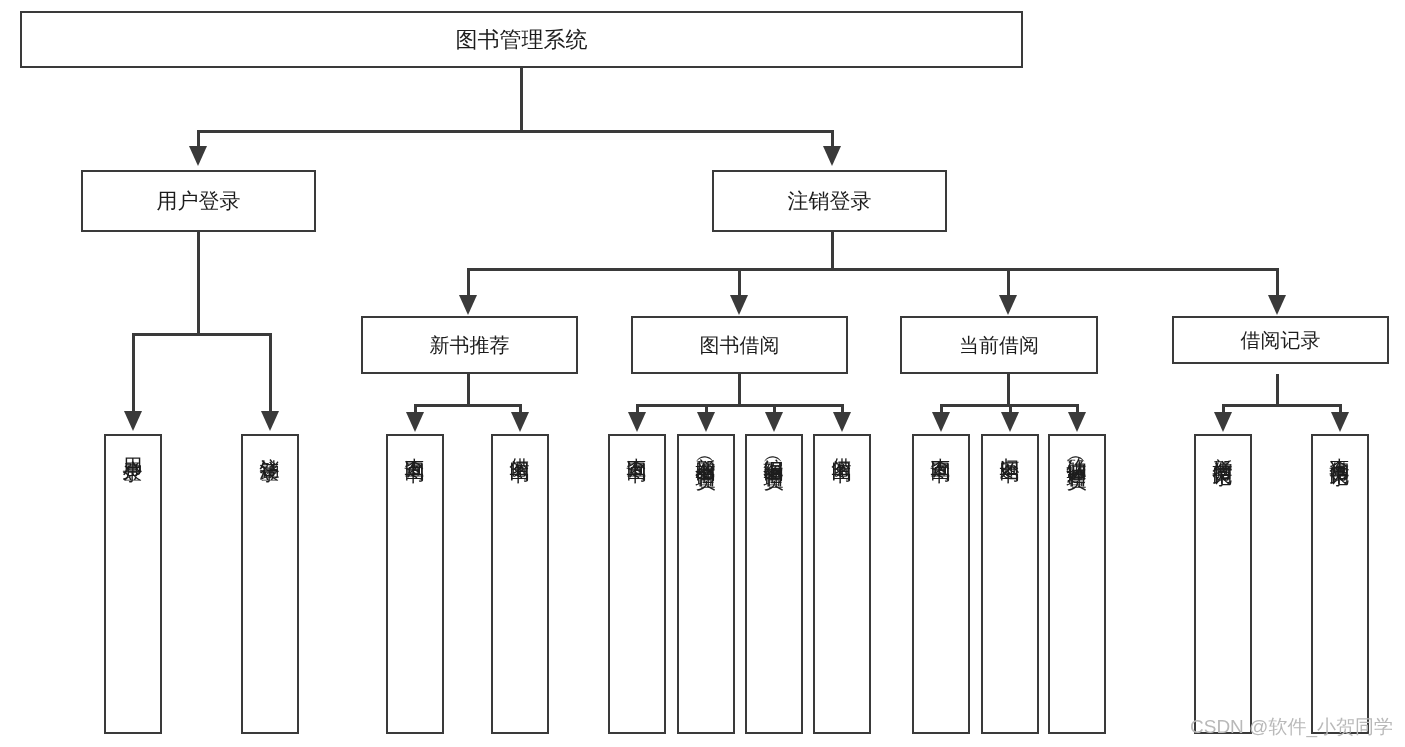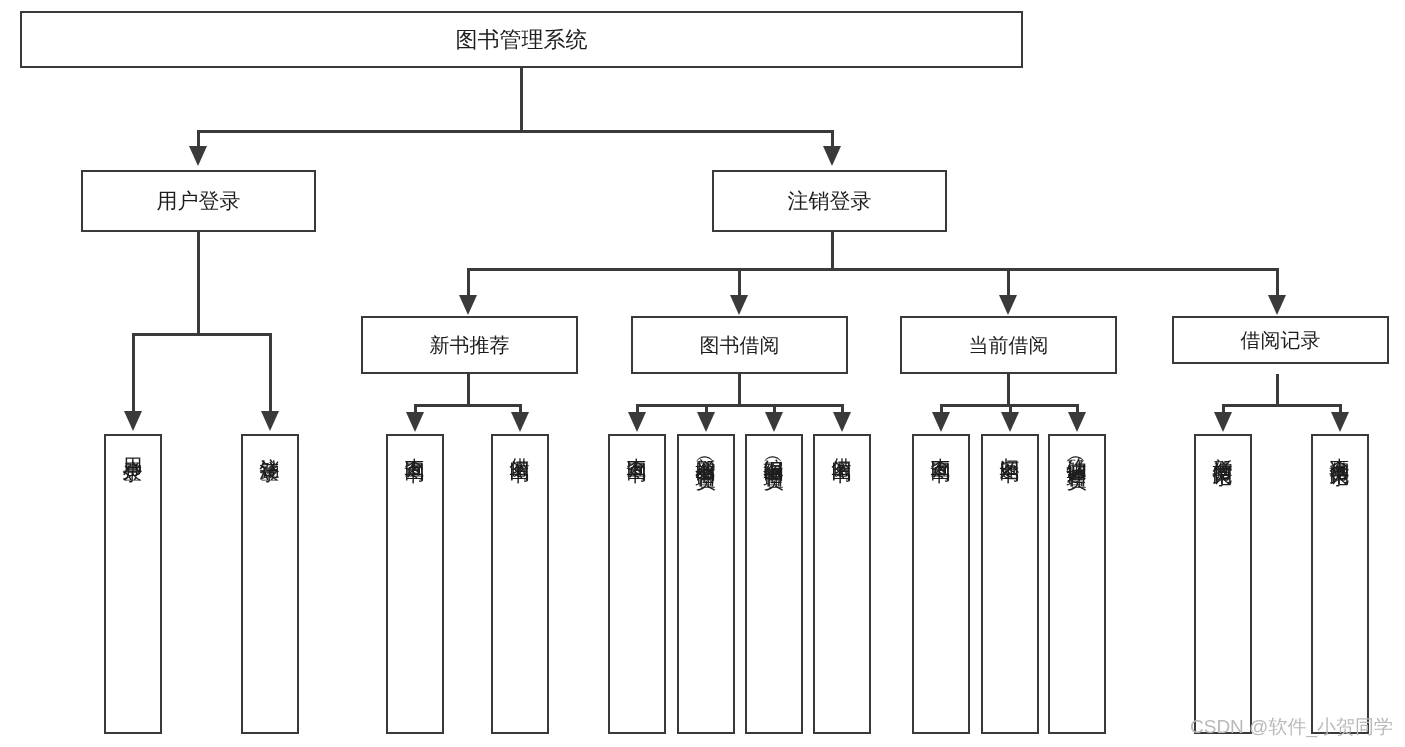--- a/index.html
+++ b/index.html
@@ -158,21 +158,21 @@
   <div class="node level2" style="left:712px; top:170px; width:235px; height:62px;">
     <span class="node-label">注销登录</span>
   </div>
 
   <div class="node level3" style="left:631px; top:316px; width:217px; height:58px;">
     <span class="node-label">图书借阅</span>
   </div>
   <div class="node level3" style="left:361px; top:316px; width:217px; height:58px;">
     <span class="node-label">新书推荐</span>
   </div>
-  <div class="node level3" style="left:900px; top:316px; width:217px; height:58px;">
+  <div class="node level3" style="left:900px; top:316px; width:198px; height:58px;">
     <span class="node-label">当前借阅</span>
   </div>
   <div class="node level3" style="left:1172px; top:316px; width:217px; height:48px;">
     <span class="node-label">借阅记录</span>
   </div>
 
   <div class="node leaf" style="left:104px; top:434px; width:58px; height:300px;">
     <span class="node-label">用户登录</span>
   </div>
   <div class="node leaf" style="left:241px; top:434px; width:58px; height:300px;">

